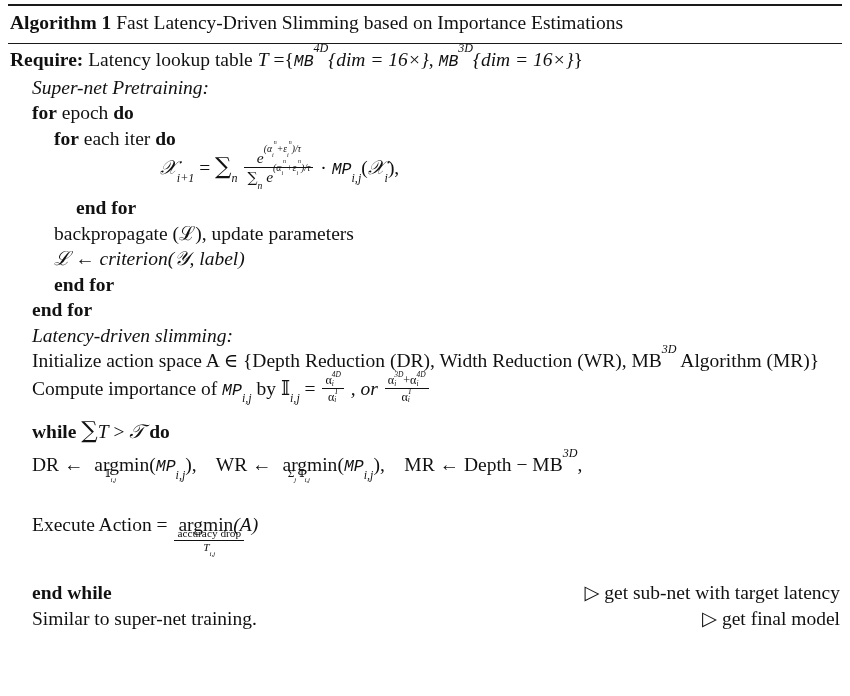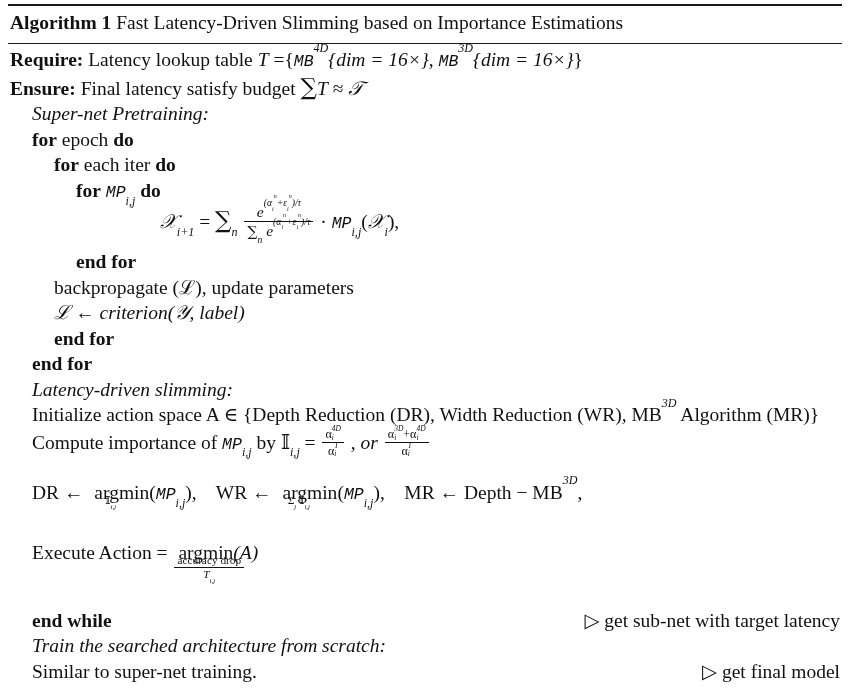--- a/index.html
+++ b/index.html
@@ -146,49 +146,37 @@
   <div class="body">
 
     <div class="line">
       <span class="kw">Require:</span>
       <span>Latency lookup table</span>
       <span class="mi">T</span>
       <span>=</span><span>{</span><span class="tt">MB</span><sup class="s">4D</sup><span class="it">{dim = 16×}</span><span>,</span>
       <span class="tt">MB</span><sup class="s">3D</sup><span class="it">{dim = 16×}</span><span>}</span>
     </div>
 
-    <div class="line">
-      <span class="kw">Ensure:</span>
-      <span>Final latency satisfy budget</span>
-      <span class="bigop">∑</span><span class="mi">T</span>
-      <span>≈</span>
-      <span class="cal">𝒯</span>
-    </div>
 
     <div class="line ind1">
       <span class="it">Super-net Pretraining:</span>
     </div>
 
     <div class="line ind1">
       <span class="kw">for</span>
       <span>epoch</span>
       <span class="kw">do</span>
     </div>
 
     <div class="line ind2">
       <span class="kw">for</span>
       <span>each iter</span>
       <span class="kw">do</span>
     </div>
 
-    <div class="line ind3">
-      <span class="kw">for</span>
-      <span class="tt">MP</span><sub class="s">i,j</sub>
-      <span class="kw">do</span>
-    </div>
 
     <div class="line tall" style="padding-left:150px;">
       <span class="cal">𝒳</span><sub class="s">i+1</sub>
       <span>=</span>
       <span class="bigop">∑</span><sub class="s">n</sub>
       <span class="frac">
         <span class="num"><span class="mi">e</span><sup class="s">(α<sub class="s">i</sub><sup class="s">n</sup>+ε<sub class="s">i</sub><sup class="s">n</sup>)/τ</sup></span>
         <span class="den"><span class="bigop" style="font-size:0.9em;">∑</span><sub class="s">n</sub> <span class="mi">e</span><sup class="s">(α<sub class="s">i</sub><sup class="s">n</sup>+ε<sub class="s">i</sub><sup class="s">n</sup>)/τ</sup></span>
       </span>
       <span>·</span>
@@ -235,20 +223,27 @@
         <span class="num">α<span class="subsup"><span class="up">4D</span><span class="dn">i</span></span></span>
         <span class="den">α<span class="subsup"><span class="up">T</span><span class="dn">i</span></span></span>
       </span>
       <span class="it">, or</span>
       <span class="frac small">
         <span class="num">α<span class="subsup"><span class="up">3D</span><span class="dn">i</span></span>+α<span class="subsup"><span class="up">4D</span><span class="dn">i</span></span></span>
         <span class="den">α<span class="subsup"><span class="up">T</span><span class="dn">i</span></span></span>
       </span>
     </div>
 
+    <div class="line ind1">
+      <span class="kw">while</span>
+      <span class="bigop">∑</span><span class="mi">T</span>
+      <span>&gt;</span>
+      <span class="cal">𝒯</span>
+      <span class="kw">do</span>
+    </div>
 
     <div class="gap-s"></div>
 
     <div class="line ind1 tall2">
       <span>DR</span>
       <span>←</span>
       <span class="underop">
         <span class="op">argmin</span>
         <span class="under">𝕀<sub class="s">i,j</sub></span>
       </span><span>(<span class="tt">MP</span><sub class="s">i,j</sub>),</span>
@@ -282,23 +277,20 @@
     </div>
 
     <div class="gap-s"></div>
     <div class="gap-s"></div>
 
     <div class="line ind1">
       <span class="kw">end while</span>
       <span class="comment">▷ get sub-net with target latency</span>
     </div>
 
-    <div class="line ind1">
-      <span class="it">Train the searched architecture from scratch:</span>
-    </div>
 
     <div class="line ind1">
       <span>Similar to super-net training.</span>
       <span class="comment">▷ get final model</span>
     </div>
 
   </div>
 
 </div>
 

